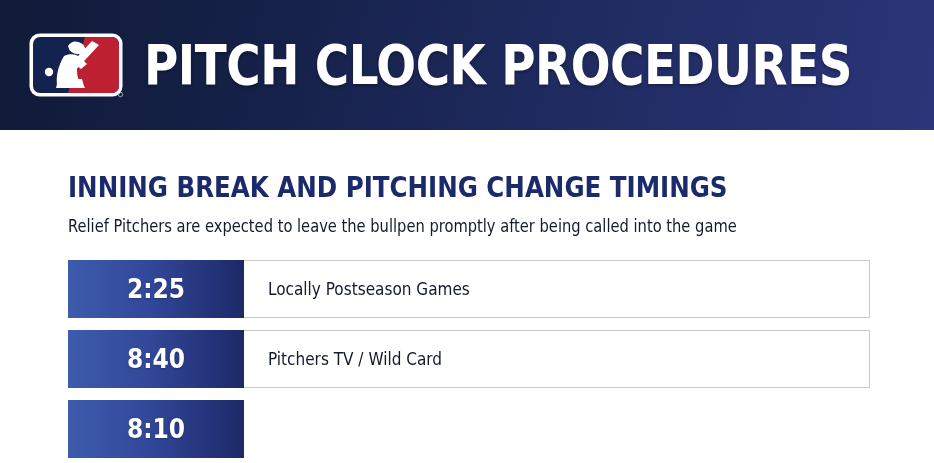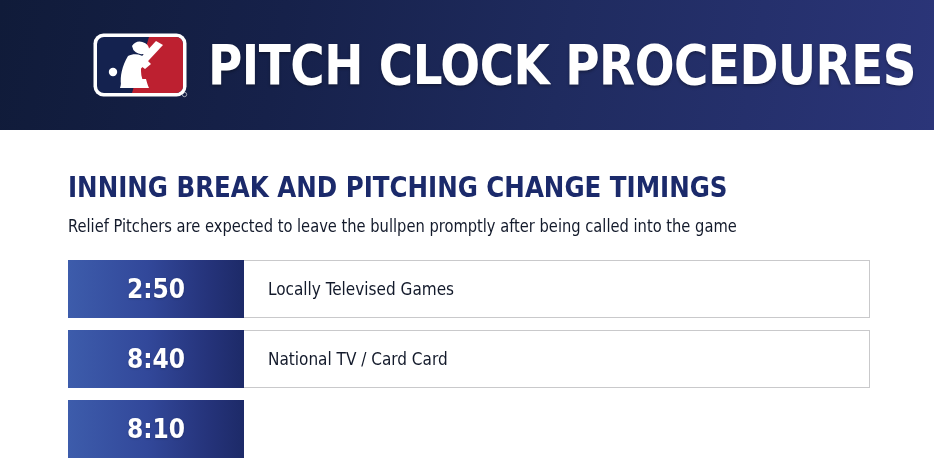--- a/index.html
+++ b/index.html
@@ -16,21 +16,21 @@
 
   
   .header-banner {
     position: relative;
     width: 934px;
     height: 130px;
     background: linear-gradient(100deg, #101b39 0%, #16214a 30%, #1f2b5f 60%, #2b3579 100%);
     display: flex;
     align-items: center;
     box-sizing: border-box;
-    padding-left: 92px;
+    padding-left: 28px;
     overflow: hidden;
   }
 
   
   .mlb-logo {
     position: relative;
     width: 96px;
     height: 66px;
     flex: 0 0 auto;
     margin-right: 20px;
@@ -165,27 +165,27 @@
 </div>
 
 <div class="content">
 
   <div class="section-heading">INNING BREAK AND PITCHING CHANGE TIMINGS</div>
   <div class="section-subheading">Relief Pitchers are expected to leave the bullpen promptly after being called into the game</div>
 
   <div class="timing-list">
 
     <div class="timing-row">
-      <div class="timing-time">2:50</div>
-      <div class="timing-label">Locally Televised Games</div>
+      <div class="timing-time">2:25</div>
+      <div class="timing-label">Locally Postseason Games</div>
     </div>
 
     <div class="timing-row">
       <div class="timing-time">8:40</div>
-      <div class="timing-label">National TV / Card Card</div>
+      <div class="timing-label">Pitchers TV / Wild Card</div>
     </div>
 
     <div class="timing-row">
       <div class="timing-time">8:10</div>
     </div>
 
   </div>
 </div>
 
 </body></html>

